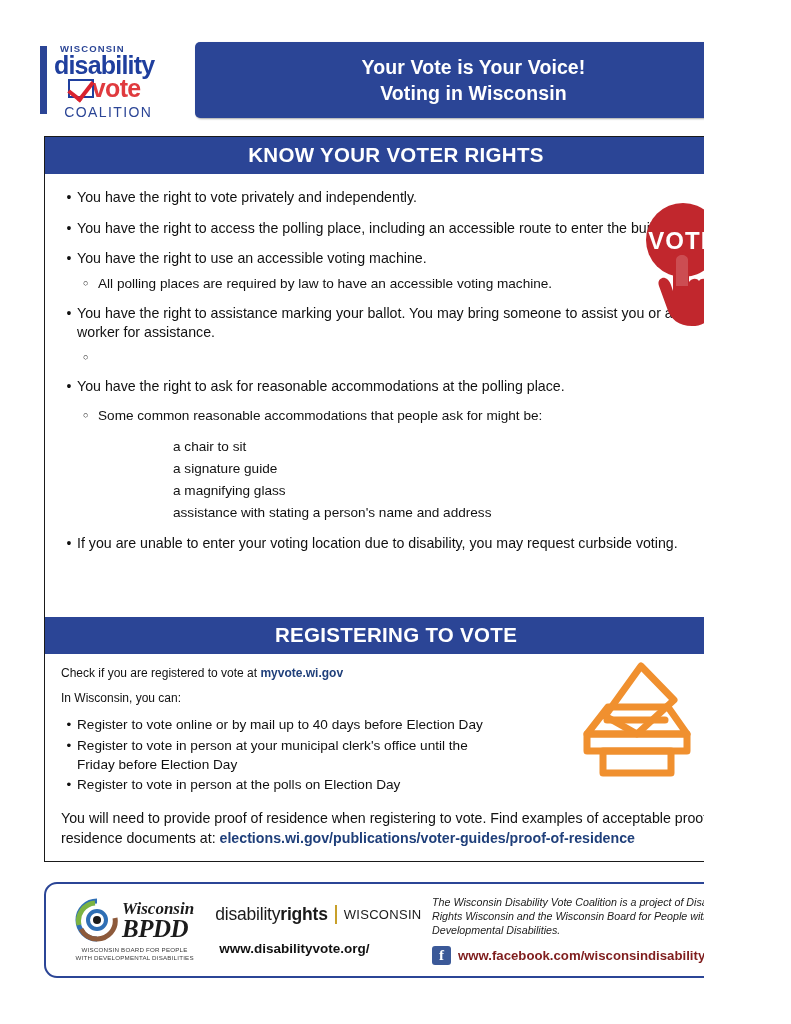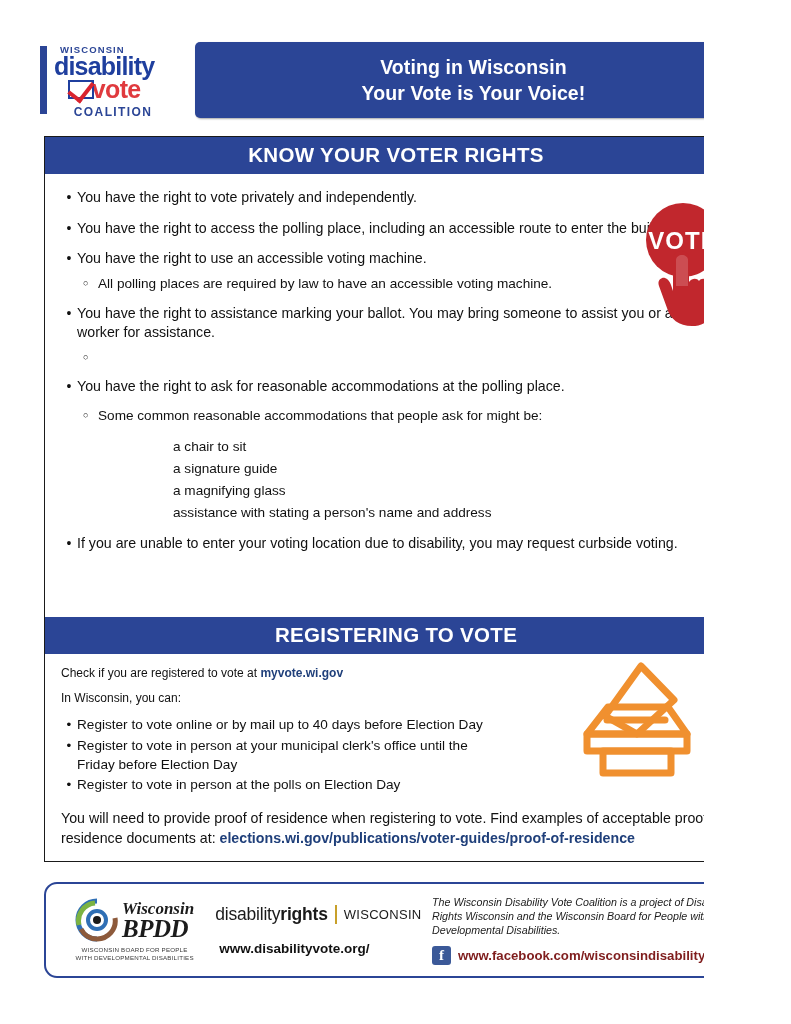--- a/index.html
+++ b/index.html
@@ -83,23 +83,23 @@
     transform: rotate(38deg);
   }
   .logo-vote {
     font-size: 25px;
     font-weight: bold;
     color: #e03a3e;
     letter-spacing: -0.6px;
     line-height: 0.95;
   }
   .logo-coalition {
-    font-size: 12px;
+    font-size: 14px;
     letter-spacing: 1.4px;
-    font-weight: bold;
+    font-weight: normal;
     color: #2b4596;
     margin-top: 4px;
     align-self: flex-end;
     margin-right: 2px;
   }
 
   .title-banner {
     flex: 1;
     background: #2b4596;
     border-radius: 5px;
@@ -339,22 +339,22 @@
         <div class="logo-disability">disability</div>
         <div class="logo-voterow">
           <span class="logo-check"></span>
           <span class="logo-vote">vote</span>
         </div>
         <div class="logo-coalition">COALITION</div>
       </div>
     </div>
 
     <div class="title-banner">
+      <div class="title-line">Your Vote is Your Voice!</div>
       <div class="title-line">Voting in Wisconsin</div>
-      <div class="title-line">Your Vote is Your Voice!</div>
     </div>
   </div>
 
   <div class="content-box">
 
     <div class="section-bar">KNOW YOUR VOTER RIGHTS</div>
 
     <div class="rights-body">
 
       <div class="vote-graphic">

